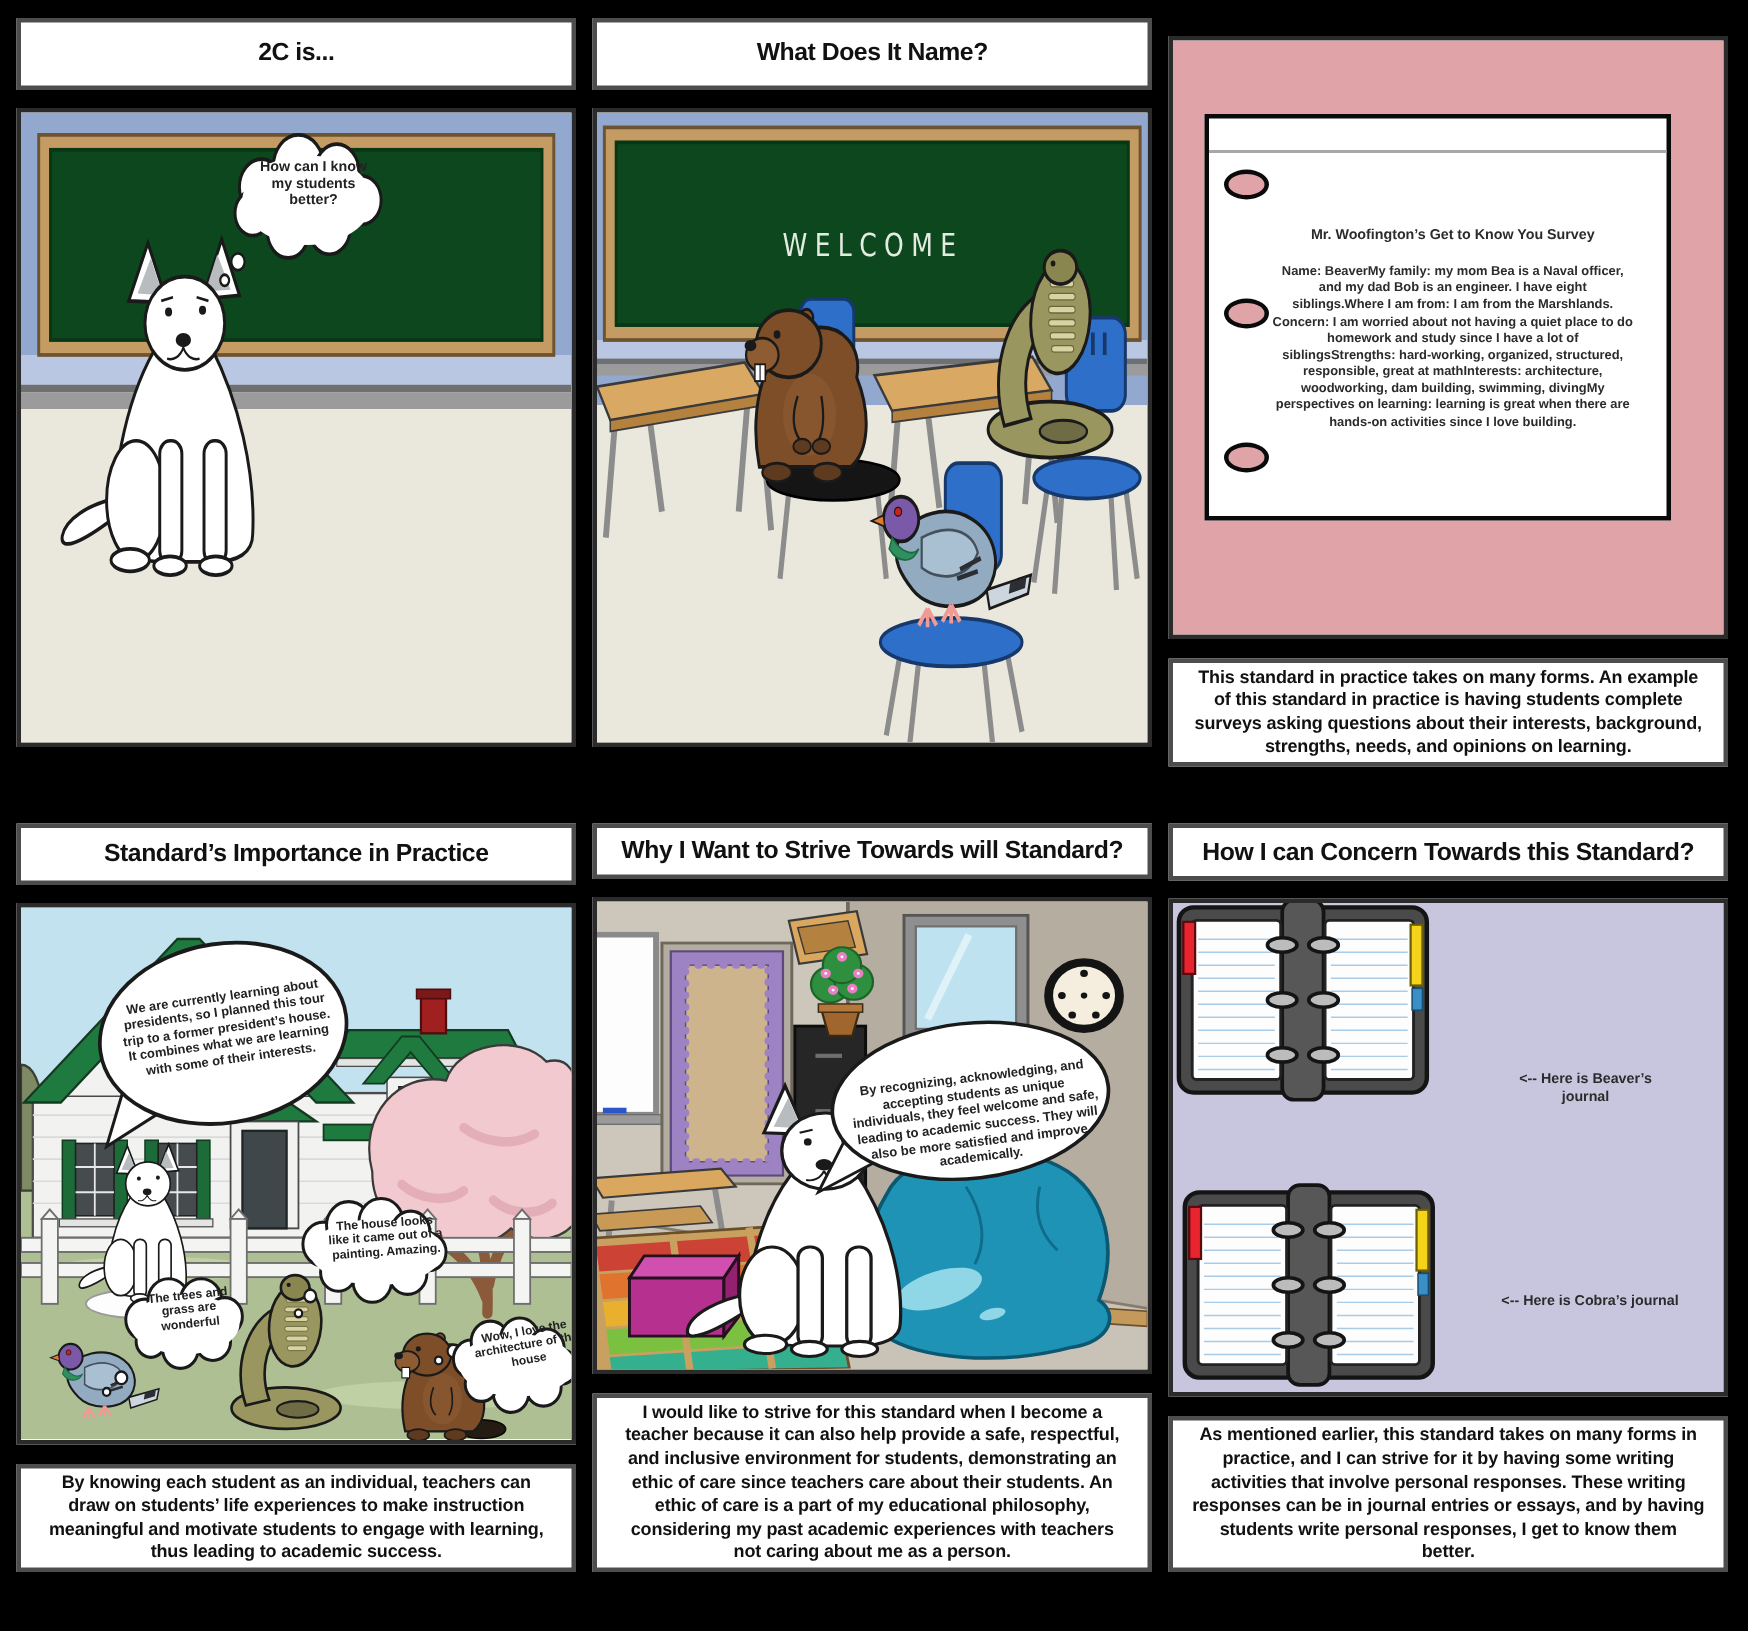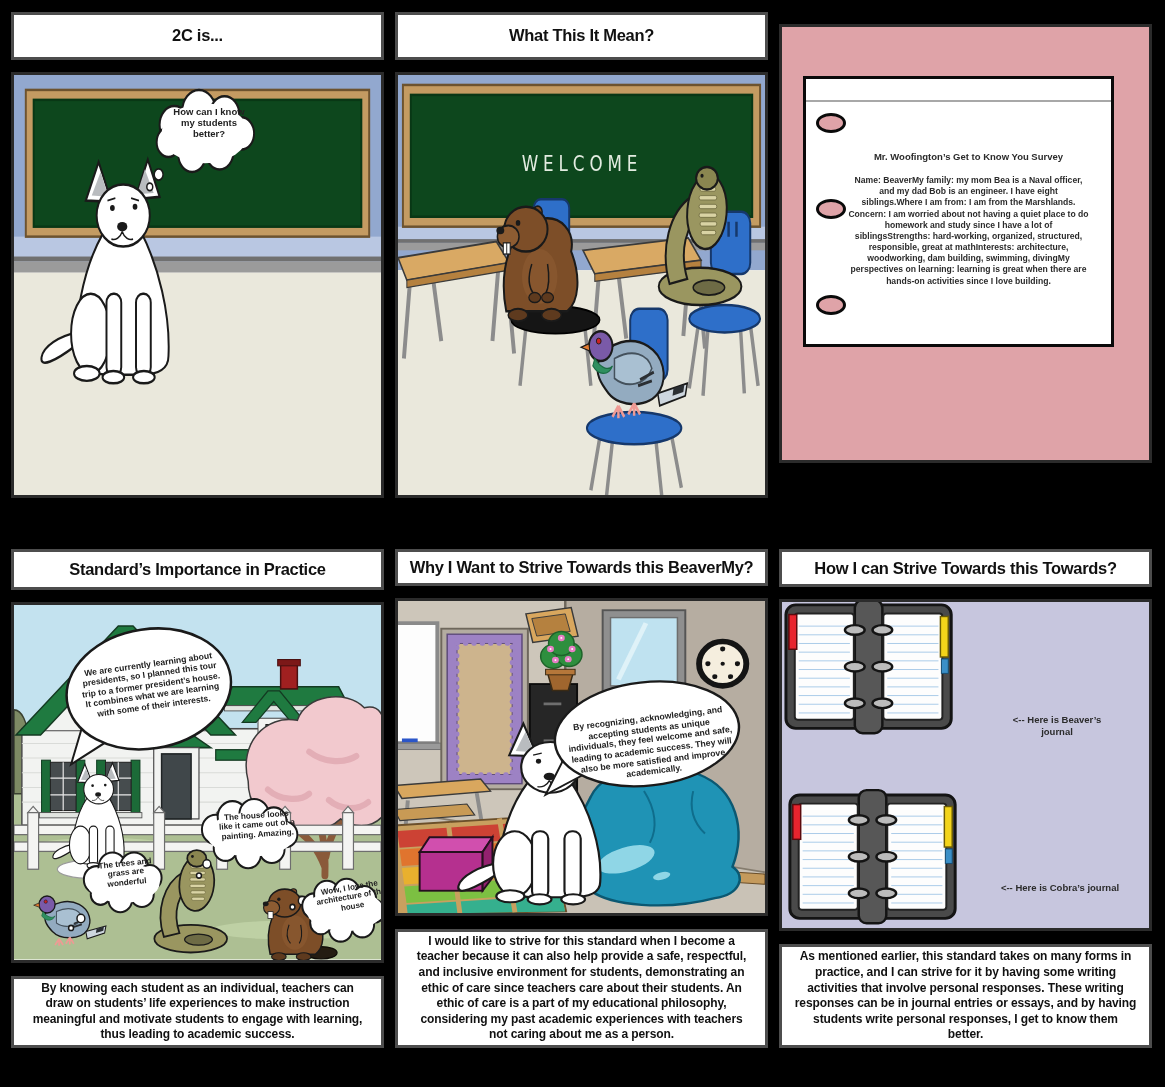--- a/index.html
+++ b/index.html
@@ -83,21 +83,21 @@
             <circle cx="157" cy="54" r="12"></circle>
           </g>
           <ellipse cx="194" cy="47" rx="44" ry="24" fill="#fff"></ellipse>
         </g>
       </svg>
       <div class="overlay" style="left:152px;top:24px;width:86px;height:50px;font-size:9.5px;line-height:1.15;">How can I know my students better?</div>
     </div>
   </div>
 
   <div class="panel">
-    <div class="title-box">What This It Mean?</div>
+    <div class="title-box">What Does It Name?</div>
     <div class="art-box">
       <svg viewBox="0 0 373 338" preserveAspectRatio="none">
         <rect width="373" height="157" fill="#92a8cf"></rect>
         <rect y="122" width="373" height="10" fill="#b9c7e2"></rect>
         <rect y="132" width="373" height="3" fill="#707070"></rect>
         <rect y="135" width="373" height="6" fill="#9b9b9b"></rect>
         <rect y="157" width="373" height="181" fill="#eae8dc"></rect>
         <g>
           <rect x="5" y="8" width="363" height="114" fill="#c49b62" stroke="#6d532f" stroke-width="2"></rect>
           <rect x="13" y="16" width="347" height="98" fill="#0d471d" stroke="#093715" stroke-width="2"></rect>
@@ -182,20 +182,21 @@
       <div class="survey-bg"></div>
       <div class="survey-paper">
         <div class="survey-topline"></div>
         <div class="survey-hole" style="top:34px;"></div>
         <div class="survey-hole" style="top:120px;"></div>
         <div class="survey-hole" style="top:216px;"></div>
         <div class="survey-title">Mr. Woofington’s Get to Know You Survey</div>
         <div class="survey-body">Name: BeaverMy family: my mom Bea is a Naval officer, and my dad Bob is an engineer. I have eight siblings.Where I am from: I am from the Marshlands. Concern: I am worried about not having a quiet place to do homework and study since I have a lot of siblingsStrengths: hard-working, organized, structured, responsible, great at mathInterests: architecture, woodworking, dam building, swimming, divingMy perspectives on learning: learning is great when there are hands-on activities since I love building.</div>
       </div>
     </div>
+    <div class="caption-box">This standard in practice takes on many forms. An example of this standard in practice is having students complete surveys asking questions about their interests, background, strengths, needs, and opinions on learning.</div>
   </div>
 
   <div class="panel">
     <div class="title-box">Standard’s Importance in Practice</div>
     <div class="art-box">
       <svg viewBox="0 0 373 338" preserveAspectRatio="none">
         <rect width="373" height="170" fill="#c3e2ef"></rect>
         <rect y="165" width="373" height="173" fill="#adbf93"></rect>
         <ellipse cx="90" cy="230" rx="70" ry="8" fill="#bed0a4"></ellipse>
         <ellipse cx="280" cy="310" rx="80" ry="9" fill="#bed0a4"></ellipse>
@@ -363,21 +364,21 @@
       </svg>
       <div class="overlay" style="left:64px;top:30px;width:146px;height:100px;font-size:8.6px;line-height:1.22;transform:rotate(-8deg);">We are currently learning about presidents, so I planned this tour trip to a former president’s house. It combines what we are learning with some of their interests.</div>
       <div class="overlay" style="left:78px;top:247px;width:68px;height:42px;font-size:8.2px;line-height:1.15;transform:rotate(-6deg);">The trees and grass are wonderful</div>
       <div class="overlay" style="left:203px;top:198px;width:80px;height:44px;font-size:8.2px;line-height:1.15;transform:rotate(-4deg);">The house looks like it came out of a painting. Amazing.</div>
       <div class="overlay" style="left:301px;top:271px;width:72px;height:42px;font-size:8px;line-height:1.15;transform:rotate(-10deg);">Wow, I love the architecture of the house</div>
     </div>
     <div class="caption-box">By knowing each student as an individual, teachers can draw on students’ life experiences to make instruction meaningful and motivate students to engage with learning, thus leading to academic success.</div>
   </div>
 
   <div class="panel">
-    <div class="title-box">Why I Want to Strive Towards this BeaverMy?</div>
+    <div class="title-box">Why I Want to Strive Towards will Standard?</div>
     <div class="art-box">
       <svg viewBox="0 0 373 338" preserveAspectRatio="none">
         <rect width="373" height="338" fill="#b6ada1"></rect>
         <rect width="170" height="338" fill="#cdc6ba"></rect>
         <line x1="170" y1="0" x2="170" y2="338" stroke="#6e675c" stroke-width="2.5"></line>
         <polygon points="0,228 373,294 373,338 0,338" fill="#c9c2b6"></polygon>
         <path d="M0,228 L373,294" stroke="#857c6e" stroke-width="2"></path>
         <polygon points="228,286 373,296 373,307 228,297" fill="#c49a5c" stroke="#6b4f2a" stroke-width="1.2"></polygon>
         <g>
           <rect x="-6" y="24" width="46" height="130" fill="#fdfdfd" stroke="#8a8a8a" stroke-width="4"></rect>
@@ -492,21 +493,21 @@
           <polygon points="150,210 170,168 196,184" fill="#fff" stroke="#1a1a1a" stroke-width="2"></polygon>
           <ellipse cx="253" cy="144" rx="94" ry="56" fill="#fff" stroke="#1a1a1a" stroke-width="2.5" transform="rotate(-7 253 144)"></ellipse>
         </g>
       </svg>
       <div class="overlay" style="left:170px;top:96px;width:166px;height:96px;font-size:8.7px;line-height:1.22;transform:rotate(-7deg);">By recognizing, acknowledging, and accepting students as unique individuals, they feel welcome and safe, leading to academic success. They will also be more satisfied and improve academically.</div>
     </div>
     <div class="caption-box">I would like to strive for this standard when I become a teacher because it can also help provide a safe, respectful, and inclusive environment for students, demonstrating an ethic of care since teachers care about their students. An ethic of care is a part of my educational philosophy, considering my past academic experiences with teachers not caring about me as a person.</div>
   </div>
 
   <div class="panel">
-    <div class="title-box">How I can Strive Towards this Towards?</div>
+    <div class="title-box">How I can Concern Towards this Standard?</div>
     <div class="art-box">
       <svg viewBox="0 0 373 338" preserveAspectRatio="none">
         <rect width="373" height="338" fill="#c7c6de"></rect>
         <defs>
           <g id="binder">
             <rect x="0" y="0" width="168" height="128" rx="10" fill="#4a4a4a" stroke="#141414" stroke-width="3"></rect>
             <rect x="70" y="-5" width="28" height="138" rx="8" fill="#575757" stroke="#141414" stroke-width="2.5"></rect>
             <rect x="9" y="9" width="60" height="110" rx="3" fill="#fdfdfd" stroke="#222" stroke-width="2"></rect>
             <rect x="99" y="9" width="60" height="110" rx="3" fill="#fdfdfd" stroke="#222" stroke-width="2"></rect>
             <path d="M13,22H65M13,31H65M13,40H65M13,49H65M13,58H65M13,67H65M13,76H65M13,85H65M13,94H65M13,103H65M13,112H65" stroke="#a9cbe8" stroke-width="1"></path>
@@ -521,18 +522,18 @@
             </g>
             <rect x="3" y="10" width="8" height="36" fill="#e8242e" stroke="#5a0a0e" stroke-width="1.5"></rect>
             <rect x="157" y="12" width="8" height="42" fill="#f3d41a" stroke="#6b5c06" stroke-width="1.5"></rect>
             <rect x="158" y="56" width="7" height="15" fill="#3a8fc7" stroke="#174c70" stroke-width="1"></rect>
           </g>
         </defs>
         <use href="#binder" x="4" y="3"></use>
         <use href="#binder" x="8" y="200"></use>
       </svg>
       <div class="journal-label" style="left:215px;top:112px;">&lt;-- Here is Beaver’s journal</div>
-      <div class="journal-label" style="left:218px;top:260px;margin-top:20px;">&lt;-- Here is Cobra’s journal</div>
+      <div class="journal-label" style="left:218px;top:260px;">&lt;-- Here is Cobra’s journal</div>
     </div>
     <div class="caption-box">As mentioned earlier, this standard takes on many forms in practice, and I can strive for it by having some writing activities that involve personal responses. These writing responses can be in journal entries or essays, and by having students write personal responses, I get to know them better.</div>
   </div>
 
 </div>
 
 </body></html>

